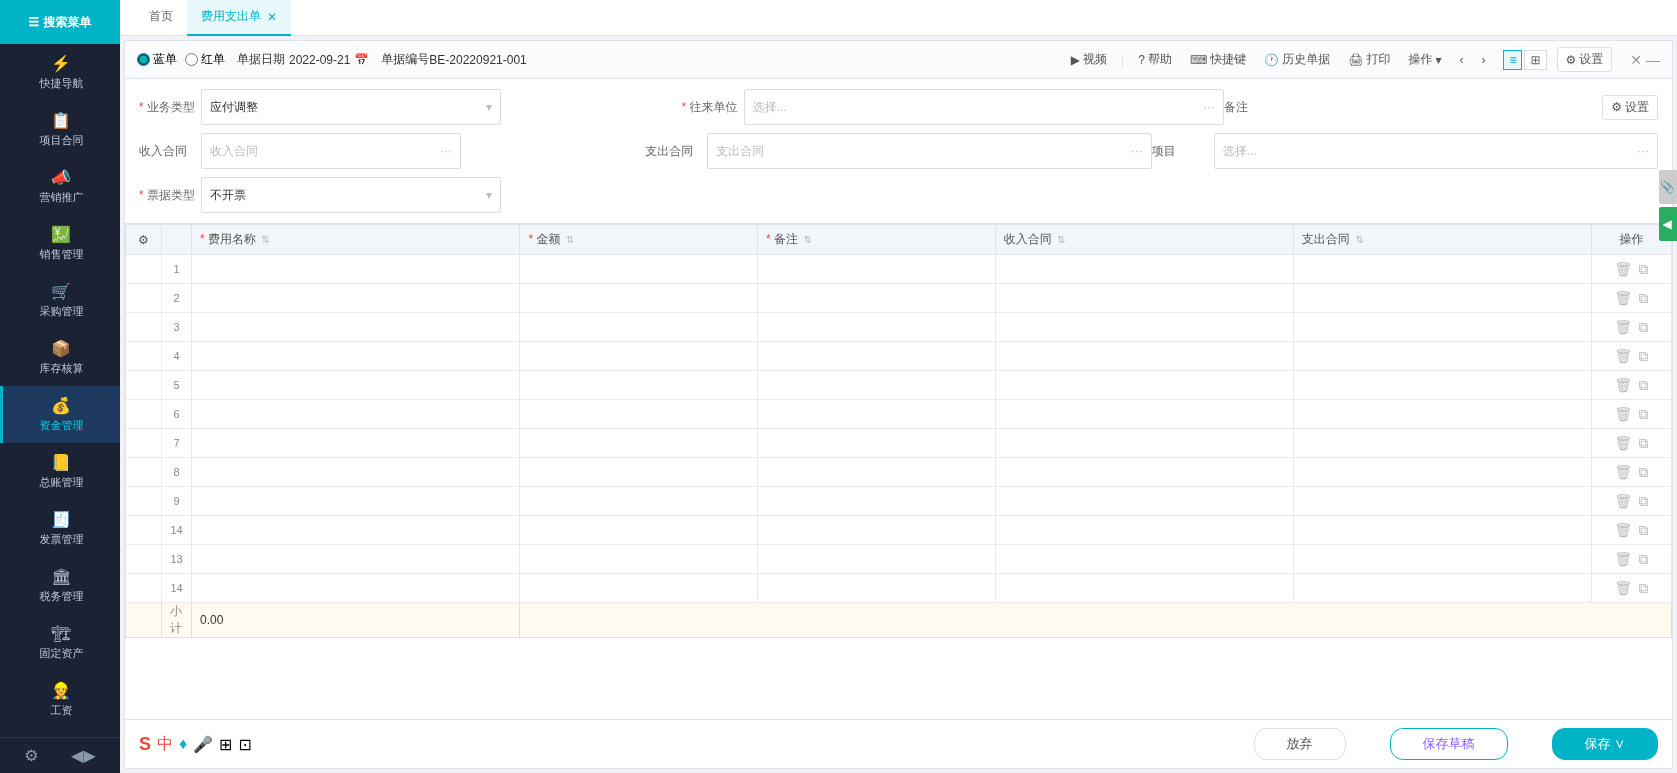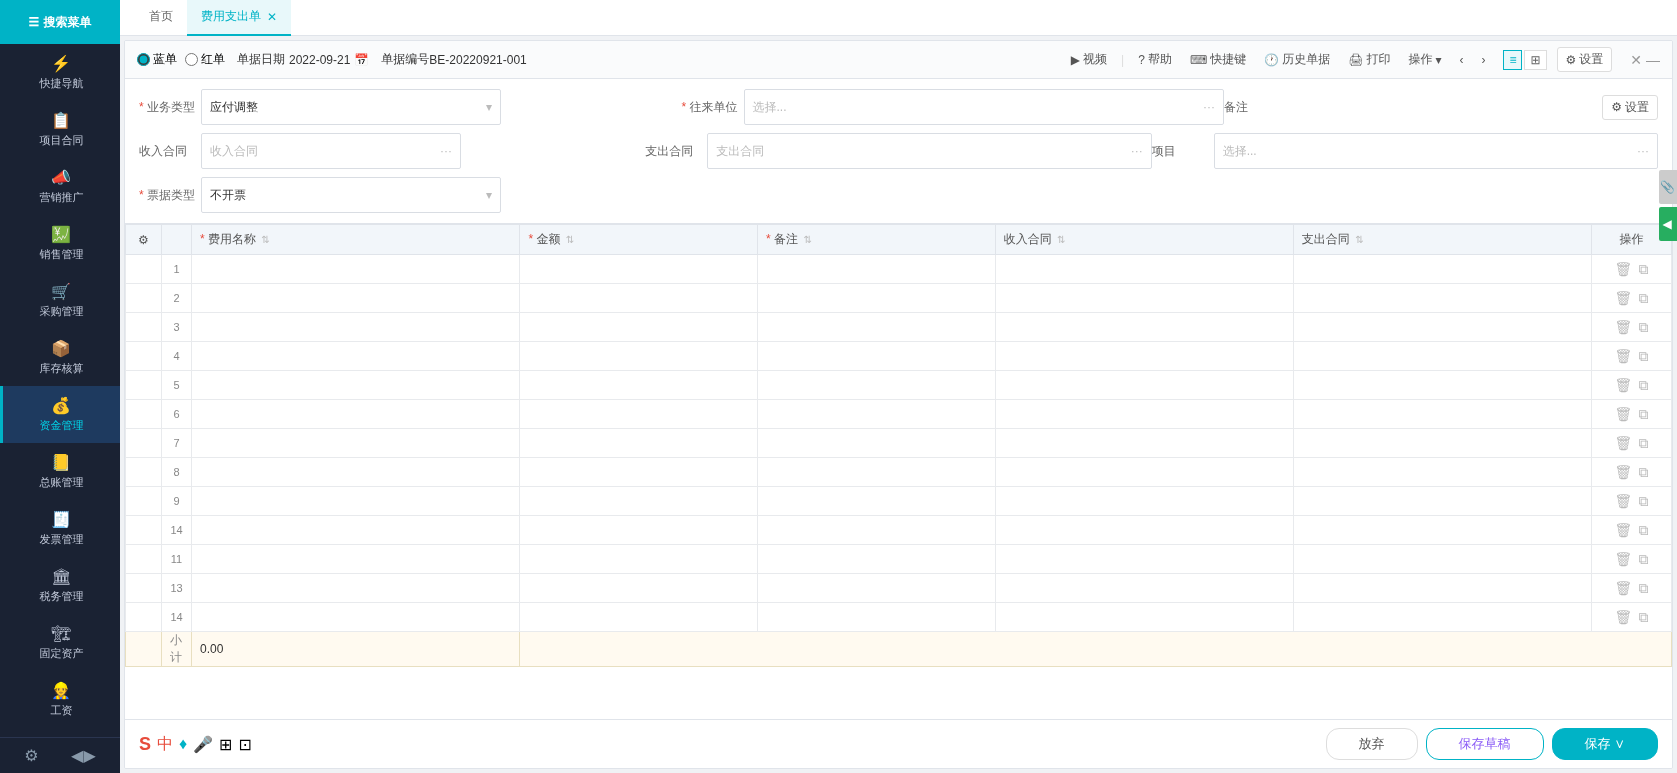--- a/index.html
+++ b/index.html
@@ -236,20 +236,21 @@
       gap: 8px;
     }
     .footer-icons { margin-right: auto; display: flex; align-items: center; gap: 6px; }
     .footer-icon { font-size: 16px; cursor: pointer; }
     .btn {
       padding: 6px 32px;
       border-radius: 13px;
       cursor: pointer;
       font-size: 13px;
       border: 1px solid transparent;
+      margin-left: 36px;
     }
     .btn-discard { background: #fff; border-color: #ddd; color: #555; }
     .btn-draft { background: #fff; border-color: #00b3c6; color: #8b5cf6; }
     .btn-save { background: #00b3c6; color: #fff; border-color: #00b3c6; }
 
     
     .view-toggle { display: flex; gap: 2px; margin-left: 4px; }
     .view-btn {
       padding: 2px 5px;
       border: 1px solid #ddd;
@@ -646,35 +647,20 @@
       <td></td>
       <td>
         <div class="ops-cell">
           <span class="ops-icon">🗑</span>
           <span class="ops-icon">⧉</span>
         </div>
       </td>
     </tr>
               <tr>
       <td></td>
-      <td class="row-num">11</td>
-      <td></td>
-      <td></td>
-      <td></td>
-      <td></td>
-      <td></td>
-      <td>
-        <div class="ops-cell">
-          <span class="ops-icon">🗑</span>
-          <span class="ops-icon">⧉</span>
-        </div>
-      </td>
-    </tr>
-              <tr>
-      <td></td>
       <td class="row-num">13</td>
       <td></td>
       <td></td>
       <td></td>
       <td></td>
       <td></td>
       <td>
         <div class="ops-cell">
           <span class="ops-icon">🗑</span>
           <span class="ops-icon">⧉</span>

